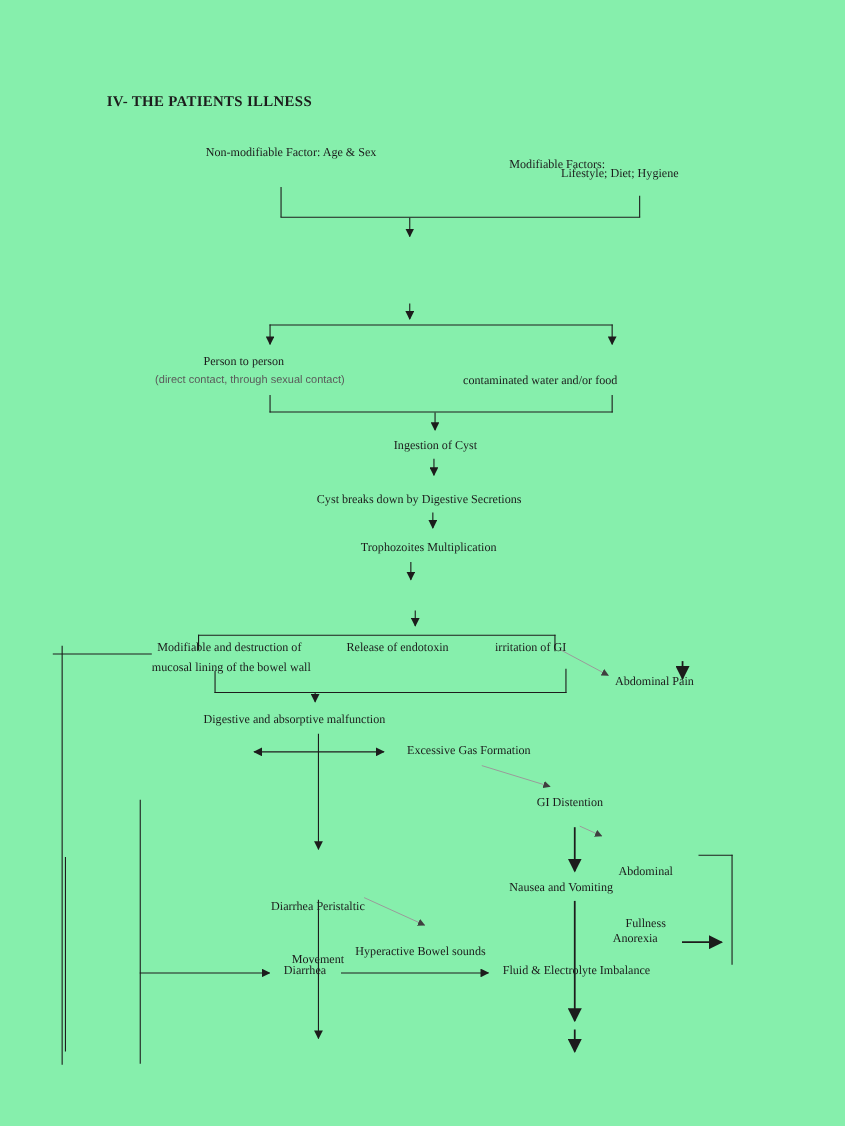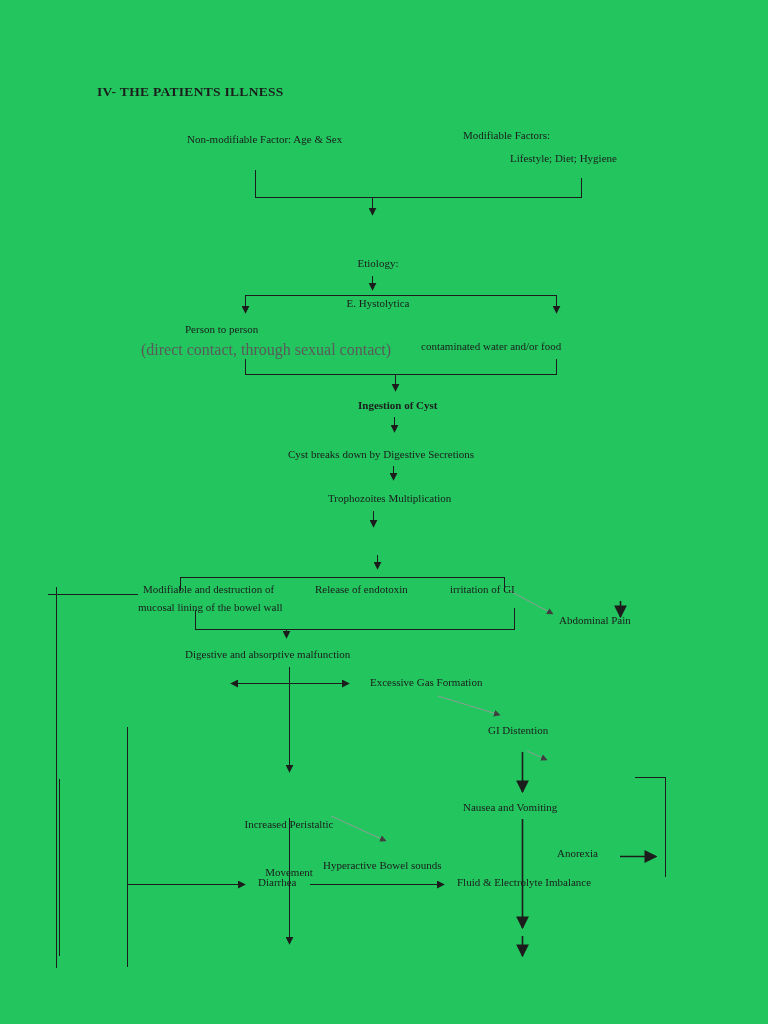--- a/index.html
+++ b/index.html
@@ -1,35 +1,35 @@
 <!DOCTYPE html>
 <html><head>
 <meta charset="utf-8">
 <style>
   html,body{margin:0;padding:0;background:#e9e9e9;}
   .page{
     position:relative;
     width:768px;height:1024px;
-    background:#22c55e;
+    background:#86efac;
     overflow:hidden;
     font-family:"Liberation Serif", serif;
     color:#1c1c1c;
   }
   .lbl{
     position:absolute;
     font-family:"Liberation Serif", serif;
     font-size:11px;
     line-height:1.22;
     color:#1c1c1c;
     white-space:pre;
   }
   .center{text-align:center;}
   .note{
-    font-family:Liberation Serif, serif;
-    font-size:16px;
+    font-family:Liberation Sans, sans-serif;
+    font-size:10px;
     color:#5a5a5a;
   }
   .heading{
     font-size:13.5px;
     font-weight:bold;
     letter-spacing:.3px;
   }
   .subheading{
     font-size:13px;
     font-weight:bold;
@@ -141,51 +141,51 @@
     </g>
 
     <g>
       <line class="ln" x1="310" y1="884.5" x2="444" y2="884.5" marker-end="url(#mA)"></line>
     </g>
   </svg>
 
   <div class="lbl heading" style="left:97px;top:84px;">IV- THE PATIENTS ILLNESS</div>
 
   <div class="lbl" style="left:187px;top:133px;">Non-modifiable Factor: Age &amp; Sex</div>
-  <div class="lbl" style="left:463px;top:129px;">Modifiable Factors:</div>
+  <div class="lbl" style="left:463px;top:144px;">Modifiable Factors:</div>
   <div class="lbl" style="left:510px;top:152px;">Lifestyle; Diet; Hygiene</div>
 
-  <div class="lbl center" style="left:330px;top:230px;width:96px;">
-    <div>Etiology:</div>
-    <div>E. Hystolytica</div>
-  </div>
 
   <div class="lbl" style="left:185px;top:323px;">Person to person</div>
   <div class="lbl note" style="left:141px;top:340px;">(direct contact, through sexual contact)</div>
   <div class="lbl" style="left:421px;top:340px;">contaminated water and/or food</div>
 
-  <div class="lbl" style="left:358px;top:399px;font-weight:bold;">Ingestion of Cyst</div>
+  <div class="lbl" style="left:358px;top:399px;">Ingestion of Cyst</div>
   <div class="lbl" style="left:288px;top:448px;">Cyst breaks down by Digestive Secretions</div>
   <div class="lbl" style="left:328px;top:492px;">Trophozoites Multiplication</div>
 
   <div class="lbl" style="left:143px;top:583px;">Modifiable and destruction of</div>
   <div class="lbl" style="left:315px;top:583px;">Release of endotoxin</div>
   <div class="lbl" style="left:450px;top:583px;">irritation of GI</div>
   <div class="lbl" style="left:138px;top:601px;">mucosal lining of the bowel wall</div>
   <div class="lbl" style="left:559px;top:614px;">Abdominal Pain</div>
 
   <div class="lbl" style="left:185px;top:648px;">Digestive and absorptive malfunction</div>
 
 
   <div class="lbl" style="left:370px;top:676px;">Excessive Gas Formation</div>
   <div class="lbl" style="left:488px;top:724px;">GI Distention</div>
 
+  <div class="lbl center" style="left:553px;top:752px;width:68px;line-height:16px;">
+    <div>Abdominal</div>
+    <div>Fullness</div>
+  </div>
 
   <div class="lbl center" style="left:232px;top:784px;width:114px;line-height:16px;">
-    <div>Increased Peristaltic</div>
+    <div>Diarrhea Peristaltic</div>
     <div>Movement</div>
   </div>
 
   <div class="lbl" style="left:463px;top:801px;">Nausea and Vomiting</div>
   <div class="lbl" style="left:557px;top:847px;">Anorexia</div>
   <div class="lbl" style="left:323px;top:859px;">Hyperactive Bowel sounds</div>
   <div class="lbl" style="left:258px;top:876px;">Diarrhea</div>
   <div class="lbl" style="left:457px;top:876px;">Fluid &amp; Electrolyte Imbalance</div>
 
 </div>

